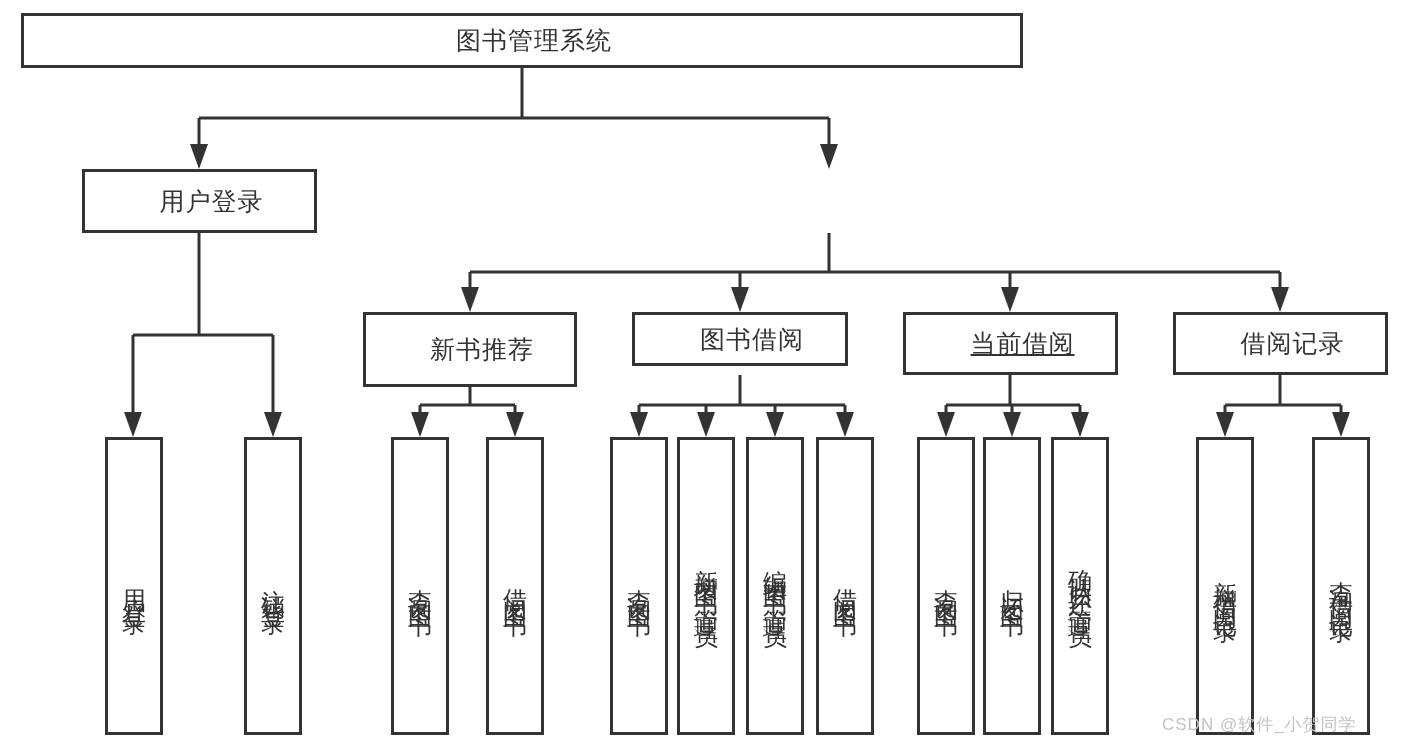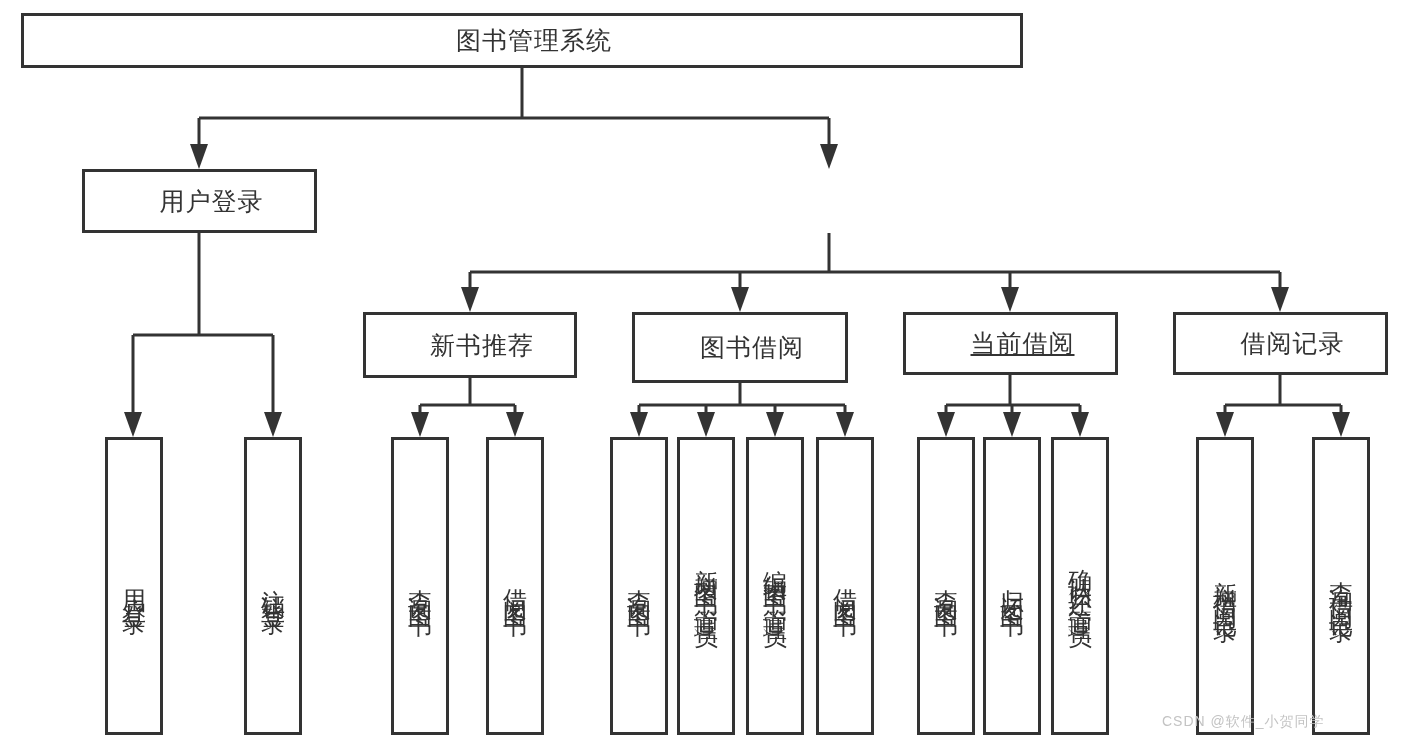--- a/index.html
+++ b/index.html
@@ -45,32 +45,32 @@
     text-orientation: mixed;
     font-size: 24px;
     line-height: 1;
     letter-spacing: 8px;
     white-space: nowrap;
   }
   .watermark {
     position: absolute;
     left: 1162px;
     top: 713px;
-    font-size: 14px;
+    font-size: 17px;
     color: var(--watermark, #c3c3c3);
     letter-spacing: 1px;
     white-space: nowrap;
     z-index: 6;
   }
   
   .n-root     { left: 21px;   top: 13px;  width: 1002px; height: 55px; }
   .n-user     { left: 82px;   top: 169px; width: 235px;  height: 64px; }
   .n-mgmt     { left: 712px;  top: 169px; width: 235px;  height: 64px; }
-  .n-rec      { left: 363px;  top: 312px; width: 214px;  height: 66px; }
-  .n-borrow   { left: 632px;  top: 312px; width: 216px;  height: 71px; }
+  .n-rec      { left: 363px;  top: 312px; width: 214px;  height: 75px; }
+  .n-borrow   { left: 632px;  top: 312px; width: 216px;  height: 54px; }
   .n-current  { left: 903px;  top: 312px; width: 215px;  height: 63px; text-decoration: underline; }
   .n-records  { left: 1173px; top: 312px; width: 215px;  height: 63px; }
   .lf-1  { left: 105px; }
   .lf-2  { left: 244px; }
   .lf-3  { left: 391px; }
   .lf-4  { left: 486px; }
   .lf-5  { left: 610px; }
   .lf-6  { left: 677px; }
   .lf-7  { left: 746px; }
   .lf-8  { left: 816px; }

